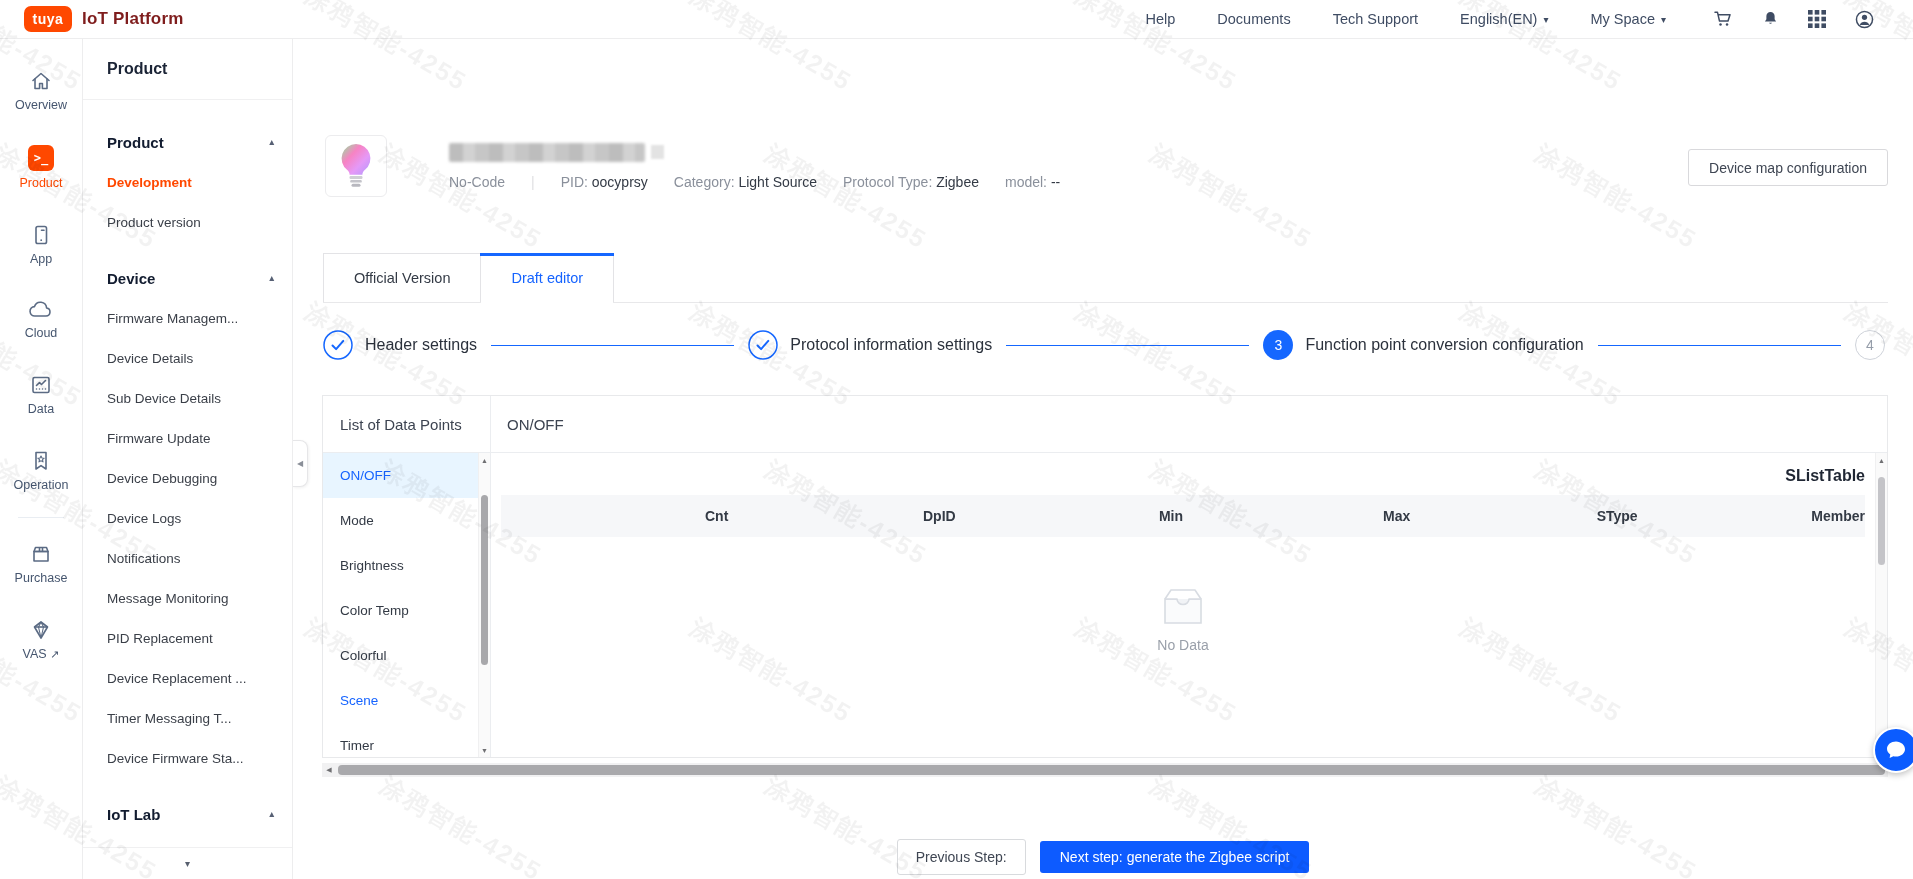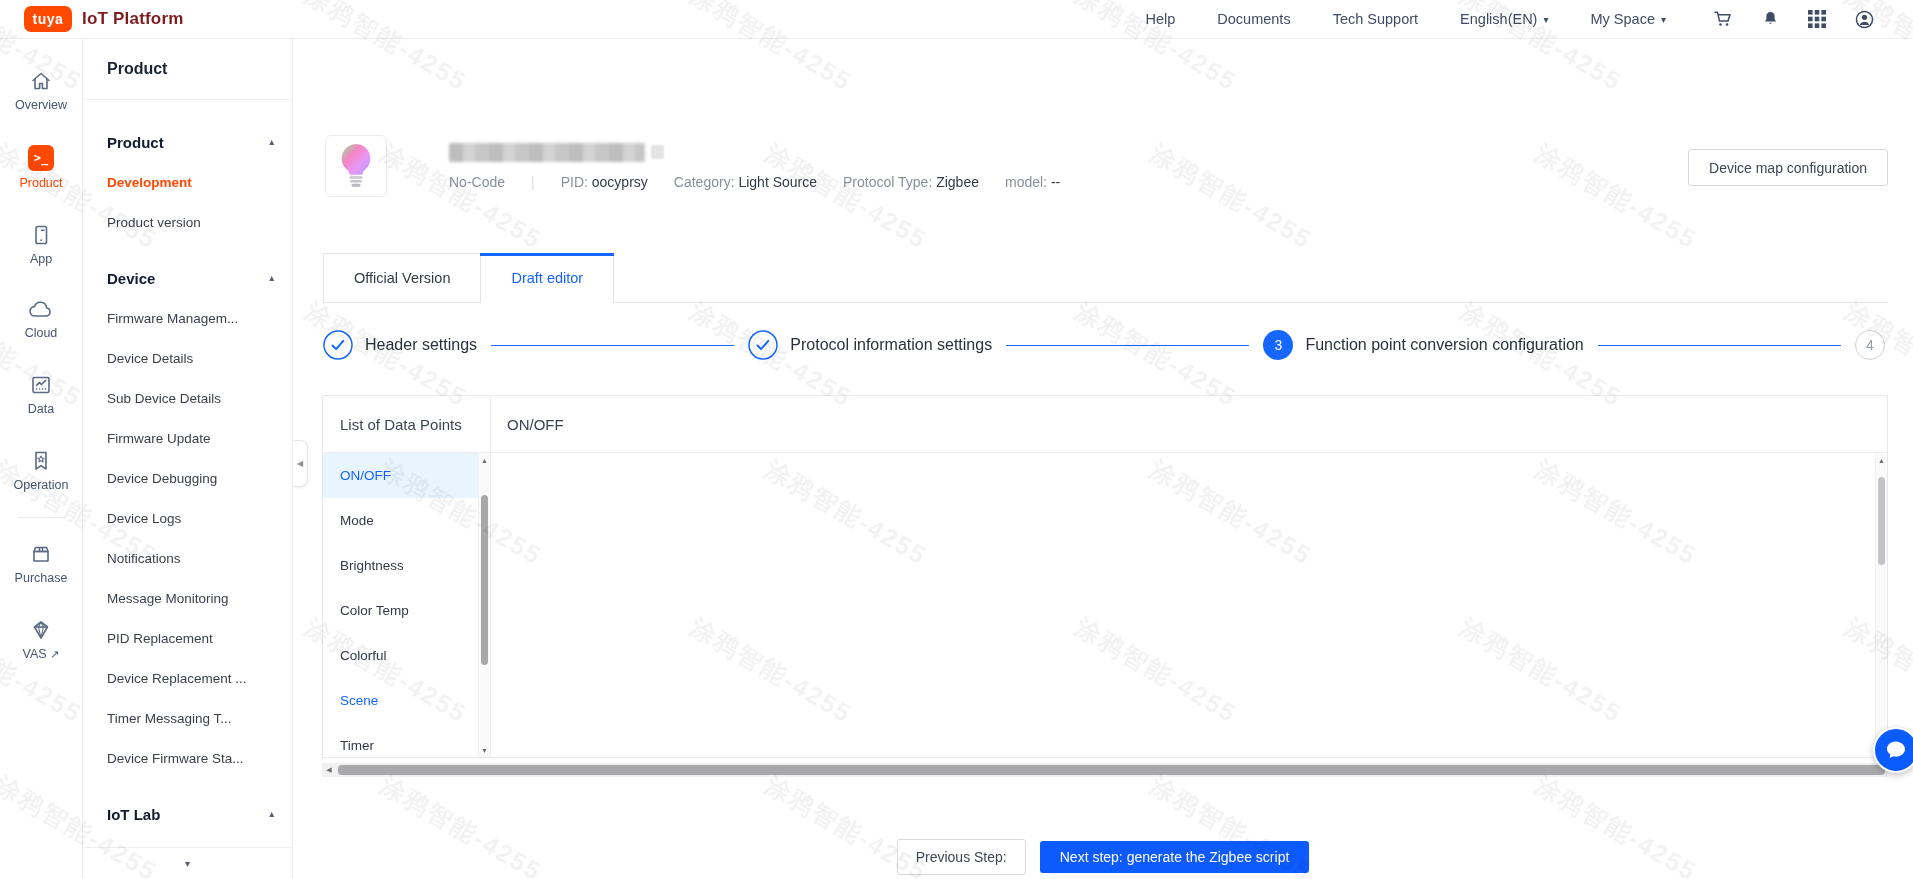--- a/index.html
+++ b/index.html
@@ -450,20 +450,39 @@
         </div>
         <div class="vscroll">
           <span class="sb-btn">▲</span>
           <span class="sb-track">
               <span class="sb-thumb" style="top:28px; height:170px;"></span>
             </span>
           <span class="sb-btn">▼</span>
         </div>
       </div>
 
+      <div class="table-area">
+        <div class="slist-title">SListTable</div>
+        <div class="thead">
+          <div class="th">Cnt</div>
+          <div class="th">DpID</div>
+          <div class="th">Min</div>
+          <div class="th">Max</div>
+          <div class="th">SType</div>
+          <div class="th">Member</div>
+        </div>
+        <div class="empty">
+          <svg width="56" height="42" viewBox="0 0 56 42">
+            <path d="M10 14h36v24H10z" fill="#fafbfc" stroke="#d8dce2" stroke-width="1.6"></path>
+            <path d="M10 14 16 5h24l6 9" fill="#fff" stroke="#d8dce2" stroke-width="1.6" stroke-linejoin="round"></path>
+            <path d="M10 14h12c0 3 2.5 5.5 6 5.5s6-2.5 6-5.5h12" fill="#f1f3f6" stroke="#d8dce2" stroke-width="1.6" stroke-linejoin="round"></path>
+          </svg>
+          <div class="empty-text">No Data</div>
+        </div>
+      </div>
 
       <div class="panel-vscroll">
         <span class="sb-btn" style="height:14px;font-size:7px;color:#6f6f72;display:flex;align-items:center;">▲</span>
         <span class="sb-track" style="flex:1;width:100%;position:relative;">
             <span class="sb-thumb" style="top:10px;height:88px;background:#c4c4c8;"></span>
           </span>
         <span class="sb-btn" style="height:14px;font-size:7px;color:#6f6f72;display:flex;align-items:center;">▼</span>
       </div>
     </div>
   </div>

